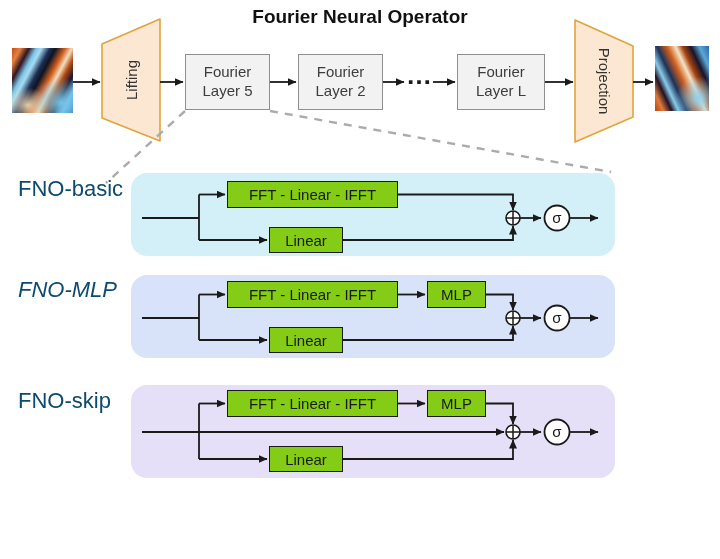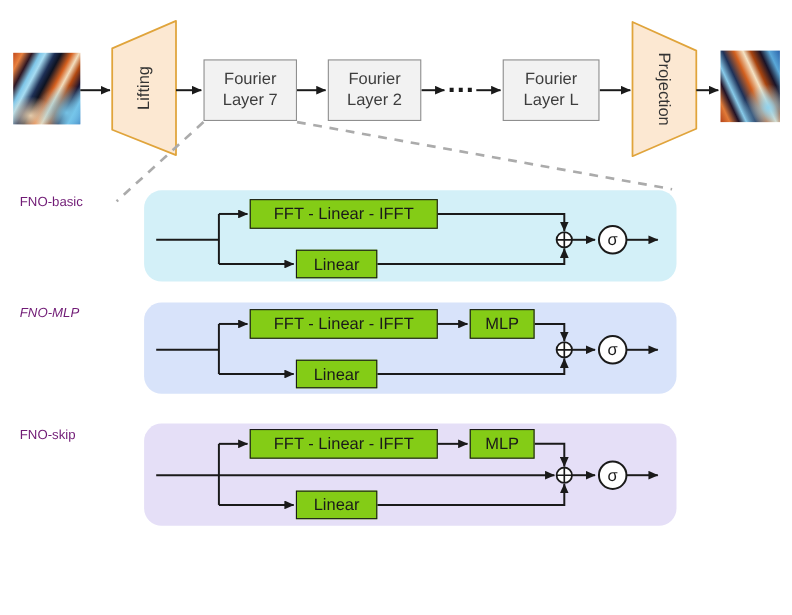--- a/index.html
+++ b/index.html
@@ -22,21 +22,21 @@
   .hm-out {
     left:655px; top:46px; width:54px; height:65px;
     background:
       radial-gradient(70% 55% at 80% 80%, rgba(140,210,240,0.95) 0%, rgba(140,210,240,0) 60%),
       linear-gradient(65deg, #b54218 0%, #e07a38 10%, #221226 20%, #88cbea 28%, #1e3158 38%, #d2601e 50%, #f4e3c5 60%, #a8440f 68%, #191328 78%, #5aa8d8 88%, #2b63aa 100%);
   }
   .panel { position:absolute; left:131px; width:484px; border-radius:16px; }
   .panel-basic { top:173px; height:83px; background:var(--panel-basic-bg,#d3f0f8); }
   .panel-mlp   { top:275px; height:83px; background:var(--panel-mlp-bg,#d8e3fa); }
   .panel-skip  { top:385px; height:93px; background:var(--panel-skip-bg,#e5dff7); }
-  .pl { position:absolute; left:18px; font-size:12px; color:#701a75; }
+  .pl { position:absolute; left:18px; font-size:22px; color:#0c4a6e; }
   .pl-basic { top:176px; } .pl-mlp { top:277px;font-style:italic; } .pl-skip { top:388px; }
   .overlay { position:absolute; left:0; top:0; z-index:3; }
   .conn { stroke:var(--line-color,#1a1a1a); stroke-width:1.8; fill:none; }
   .thin { stroke:var(--line-color,#1a1a1a); stroke-width:1.5; fill:none; }
   .dash { stroke:var(--dashed-line-color,#ababab); stroke-width:2.4; fill:none; stroke-dasharray:8 7; }
   .trap { fill:var(--trapezoid-fill,#fce8d2); stroke:var(--trapezoid-border,#e0a43b); stroke-width:1.6; stroke-linejoin:round; }
   .node { fill:#ffffff; stroke:var(--line-color,#1a1a1a); }
   .sig  { font-family:"Liberation Sans", sans-serif; font-size:15px; fill:#1a1a1a; }
   .layerbox {
     position:absolute; top:54px; height:56px; box-sizing:border-box; z-index:4;
@@ -55,20 +55,21 @@
   .rot-lift { left:131px; top:80px; transform:translate(-50%,-50%) rotate(-90deg); }
   .rot-proj { left:604px; top:81px; transform:translate(-50%,-50%) rotate(90deg); }
   .dots { position:absolute; left:404px; top:60px; width:30px; text-align:center;
           font-size:26px; font-weight:700; color:#1a1a1a; z-index:4; }
 </style>
 </head>
 <body>
 
 <div class="canvas">
 
+  <div class="title">Fourier Neural Operator</div>
 
   <div class="hm hm-in"></div>
   <div class="hm hm-out"></div>
 
   <div class="panel panel-basic"></div>
   <div class="panel panel-mlp"></div>
   <div class="panel panel-skip"></div>
 
   <div class="pl pl-basic">FNO-basic</div>
   <div class="pl pl-mlp">FNO-MLP</div>
@@ -138,21 +139,21 @@
       <path class="thin" d="M506,432 H520 M513,425 V439"></path>
       <path class="conn" d="M520,432 H541" marker-end="url(#arr)"></path>
       <circle class="node" cx="557" cy="432" r="12.5" stroke-width="1.8"></circle>
       <text class="sig" x="557" y="437" text-anchor="middle">σ</text>
       <path class="conn" d="M569.5,432 H598" marker-end="url(#arr)"></path>
     </g>
   </svg>
 
   <div class="layerbox" style="left:185px; width:85px;">
     <div>Fourier</div>
-    <div>Layer 7</div>
+    <div>Layer 5</div>
   </div>
   <div class="layerbox" style="left:298px; width:85px;">
     <div>Fourier</div>
     <div>Layer 2</div>
   </div>
   <div class="layerbox" style="left:457px; width:88px;">
     <div>Fourier</div>
     <div>Layer L</div>
   </div>
 

